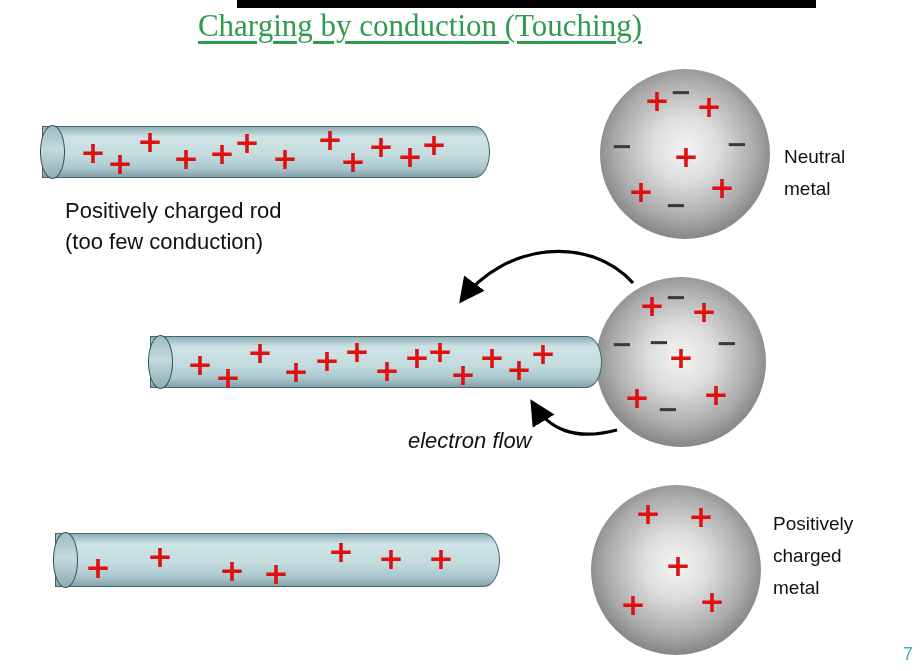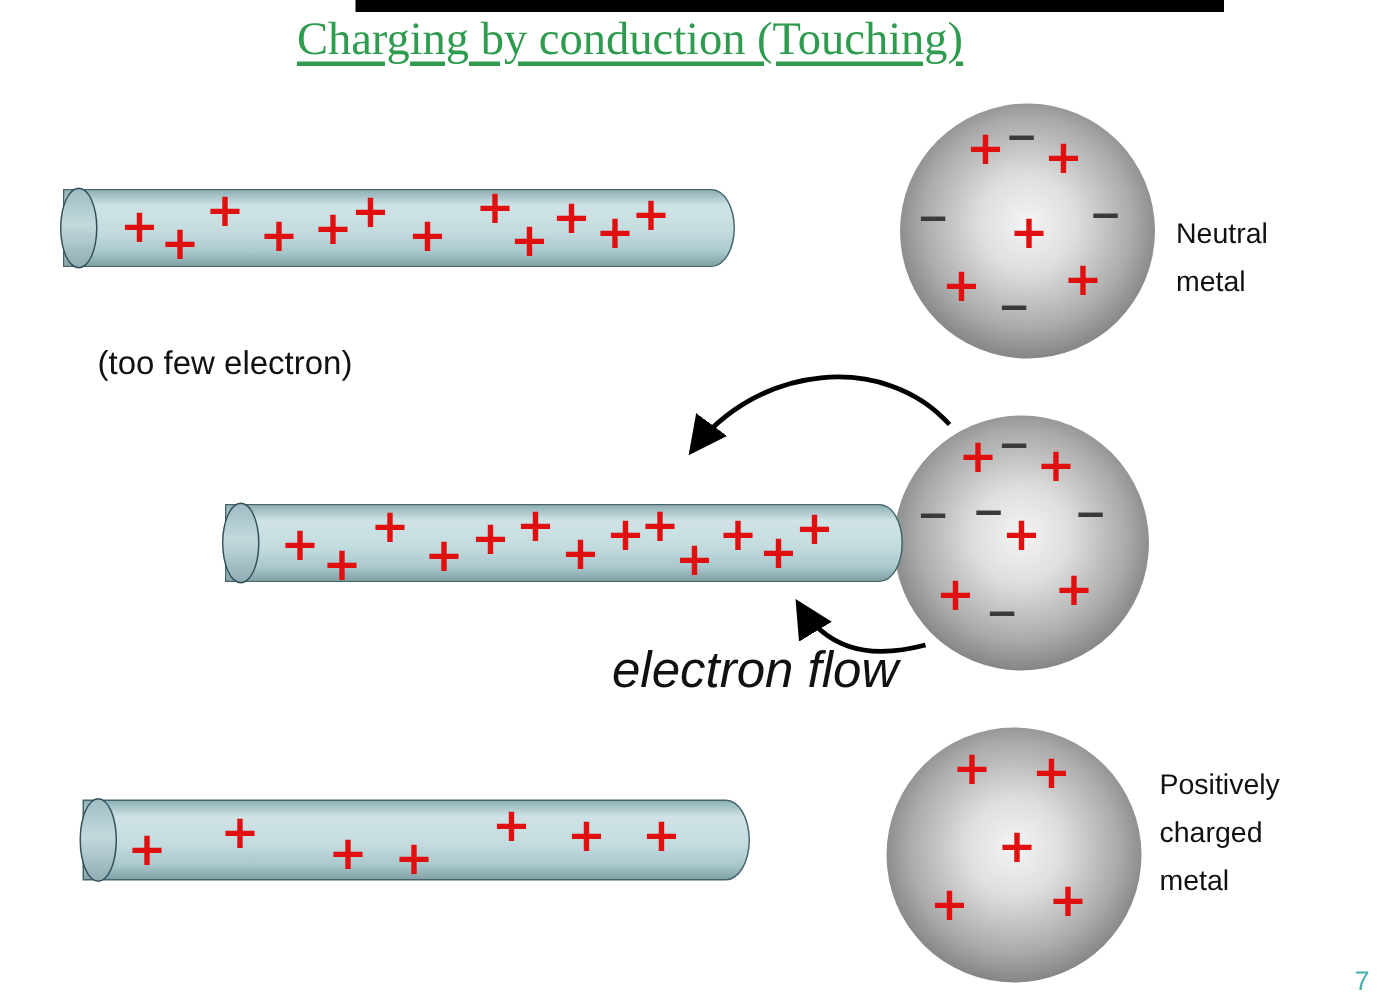--- a/index.html
+++ b/index.html
@@ -36,41 +36,42 @@
   .charge{
     position:absolute; transform:translate(-50%,-50%); z-index:3;
     font-weight:bold; line-height:1; font-family:"DejaVu Sans", sans-serif;
   }
   .charge.plus{color:var(--plus); font-size:31px;}
   .charge.minus{color:var(--minus); font-size:26px;}
   .label{
     position:absolute; color:var(--text); font-size:22px; z-index:4; white-space:nowrap;
   }
   .label.big{font-size:19px;}
-  .label.italic{font-style:italic; font-size:34px;}
+  .label.italic{font-style:italic; font-size:22px;}
   .arrows{position:absolute; left:0; top:0; z-index:4; pointer-events:none;}
   .page-number{
     position:absolute; right:8px; bottom:6px; color:var(--page-number);
     font-size:18px; z-index:4;
   }
 </style>
 </head>
 <body>
 
 <div id="slide">
 
   <div class="top-bar"></div>
 
   <div class="title">Charging by conduction (Touching)</div>
 
   <div class="rod" style="left:42px; top:126px; width:448px; height:52px;">
     <div class="rod-cap"></div>
   </div>
   <div class="sphere" style="left:600px; top:69px;"></div>
-  <div class="label" style="left:65px; top:229px;">(too few electron)</div>
+  <div class="label" style="left:65px; top:198px;">Positively charged rod</div>
+  <div class="label" style="left:65px; top:229px;">(too few conduction)</div>
   <div class="label big" style="left:784px; top:146px;">Neutral</div>
   <div class="label big" style="left:784px; top:178px;">metal</div>
 
   <div class="rod" style="left:150px; top:336px; width:452px; height:52px;">
     <div class="rod-cap"></div>
   </div>
   <div class="sphere" style="left:596px; top:277px;"></div>
 
   <svg class="arrows" width="921" height="671" viewBox="0 0 921 671">
     <defs>

